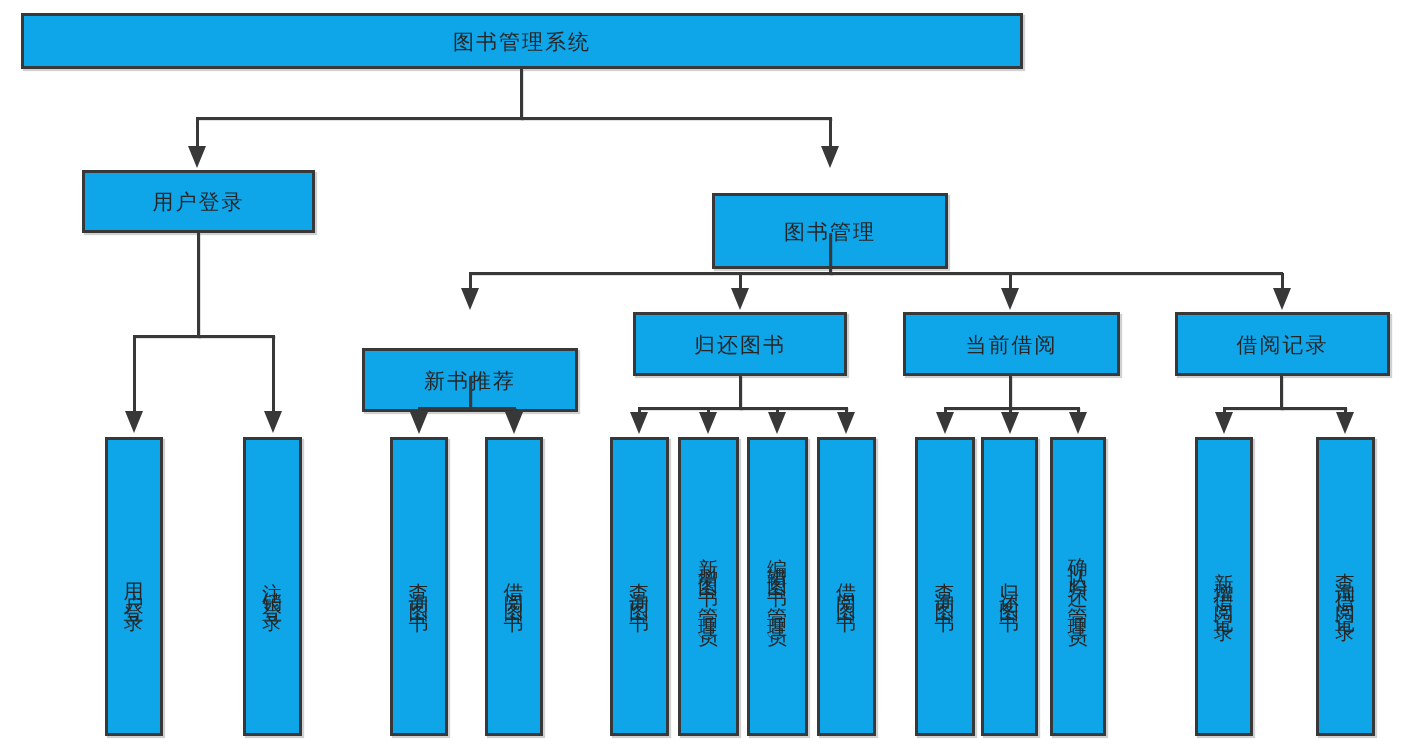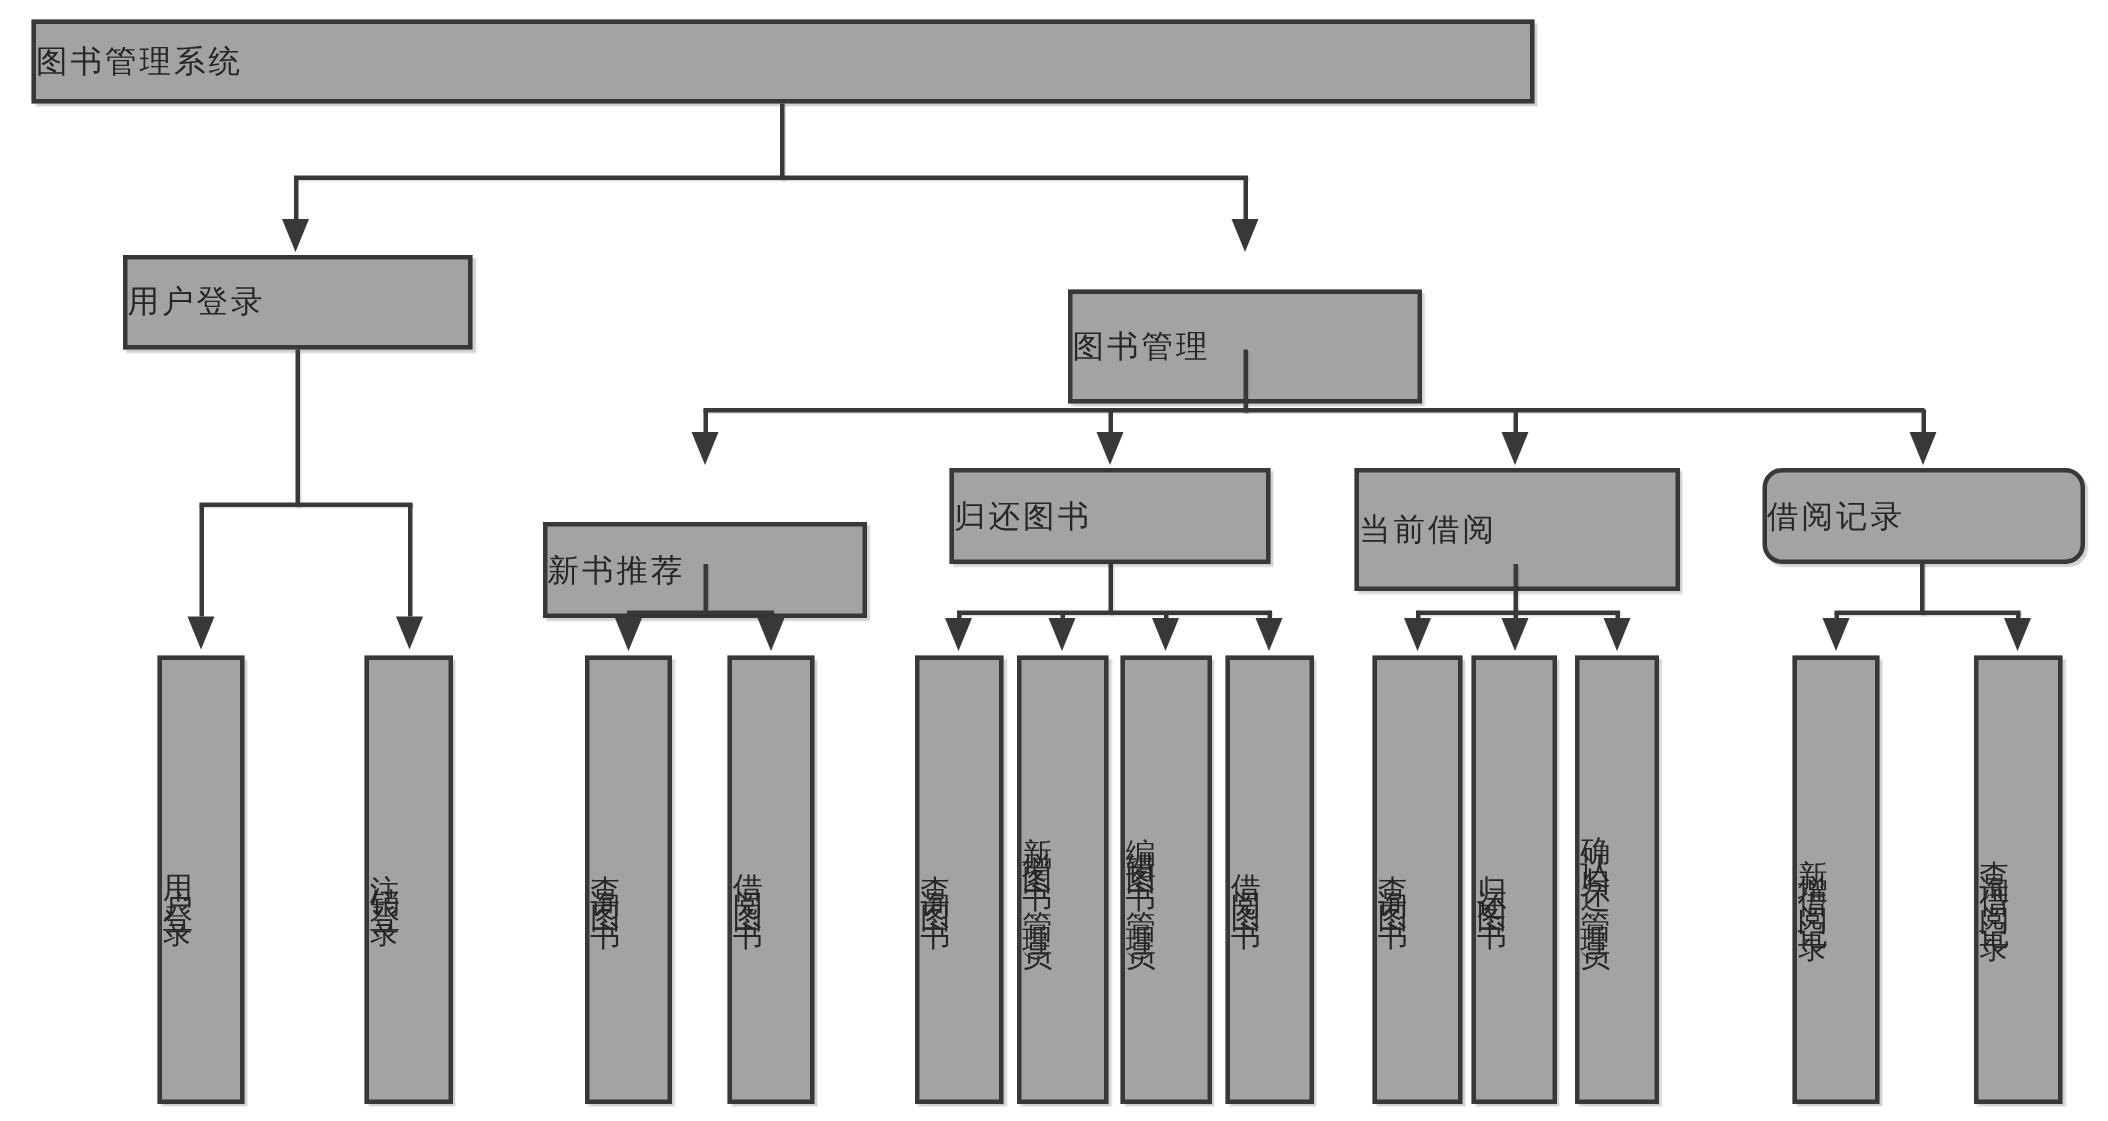--- a/index.html
+++ b/index.html
@@ -12,25 +12,26 @@
     position: relative;
     width: 1405px;
     height: 747px;
     background: #ffffff;
     overflow: hidden;
     color: #262626;
   }
   .box {
     position: absolute;
     box-sizing: border-box;
-    background: #a3a3a3;
+    background: #0ea5e9;
     border: 3px solid #383838;
     box-shadow: 2px 2px 1px rgba(0,0,0,0.18);
     display: flex;
     align-items: center;
+    justify-content: center;
   }
   .hbox .lbl {
     font-size: 21px;
     letter-spacing: 2px;
     color: #262626;
     white-space: nowrap;
     line-height: 1;
   }
   .vbox {
     top: 437px;
@@ -96,24 +97,24 @@
   <div class="box hbox" style="left:712px; top:152px; width:236px; height:76px;margin-top:41px;">
     <span class="lbl">图书管理</span>
   </div>
 
   <div class="box hbox" style="left:362px; top:312px; width:216px; height:64px;margin-top:36px;">
     <span class="lbl">新书推荐</span>
   </div>
   <div class="box hbox" style="left:633px; top:312px; width:214px; height:64px;">
     <span class="lbl">归还图书</span>
   </div>
-  <div class="box hbox" style="left:903px; top:312px; width:217px; height:82px;">
+  <div class="box hbox" style="left:903px; top:312px; width:217px; height:64px;">
     <span class="lbl">当前借阅</span>
   </div>
-  <div class="box hbox" style="left:1175px; top:312px; width:215px; height:64px;border-radius:13px;">
+  <div class="box hbox" style="left:1175px; top:312px; width:215px; height:64px;">
     <span class="lbl">借阅记录</span>
   </div>
 
   <div class="box vbox" style="left:105px; width:58px;">
     <span class="vlbl">用户登录</span>
   </div>
   <div class="box vbox" style="left:243px; width:59px;">
     <span class="vlbl">注销登录</span>
   </div>
   <div class="box vbox" style="left:390px; width:58px;">

